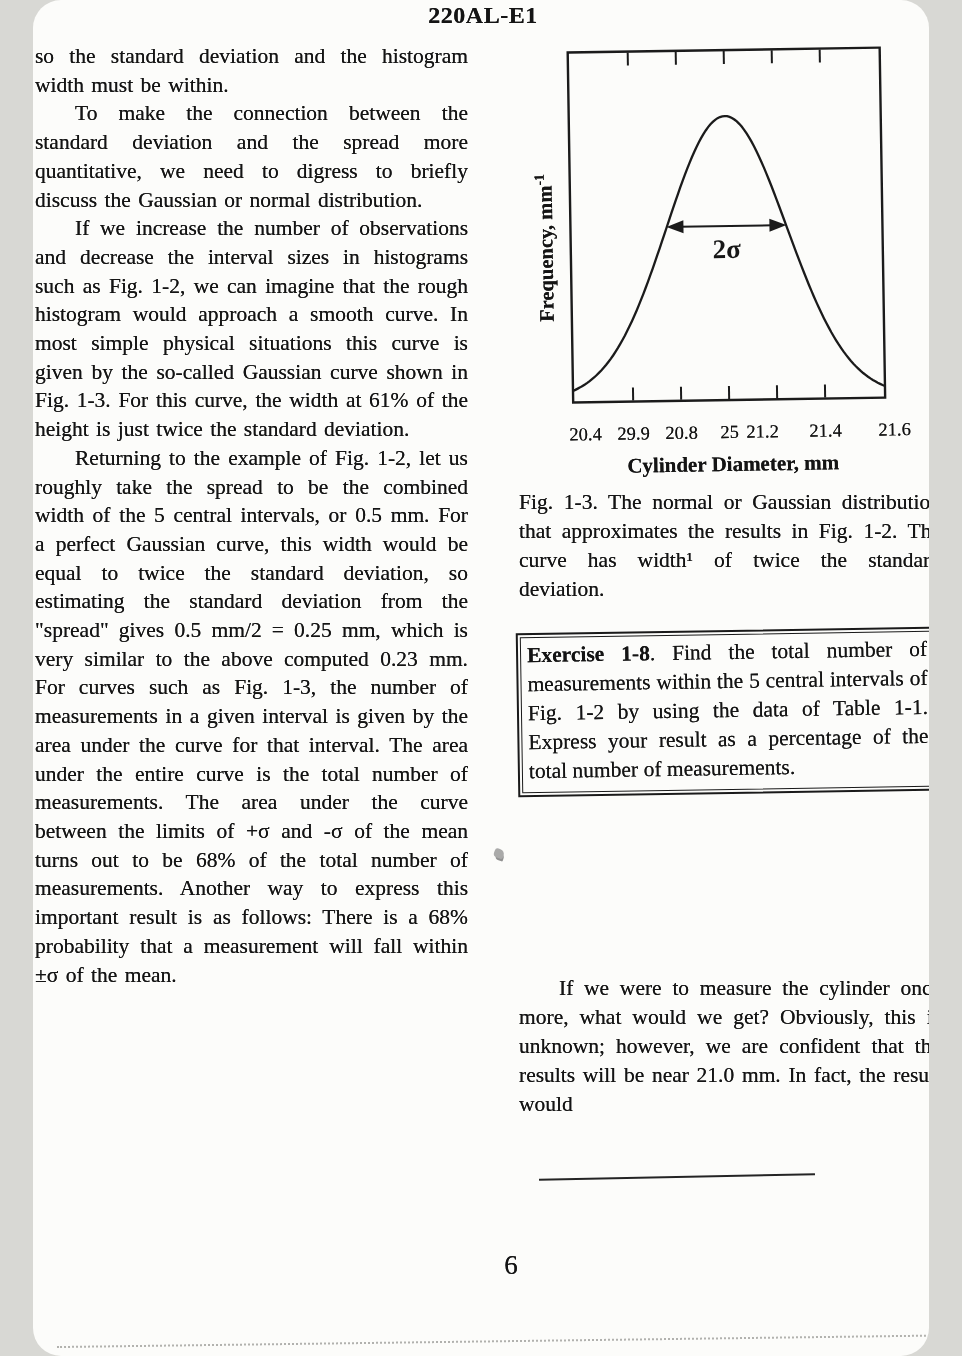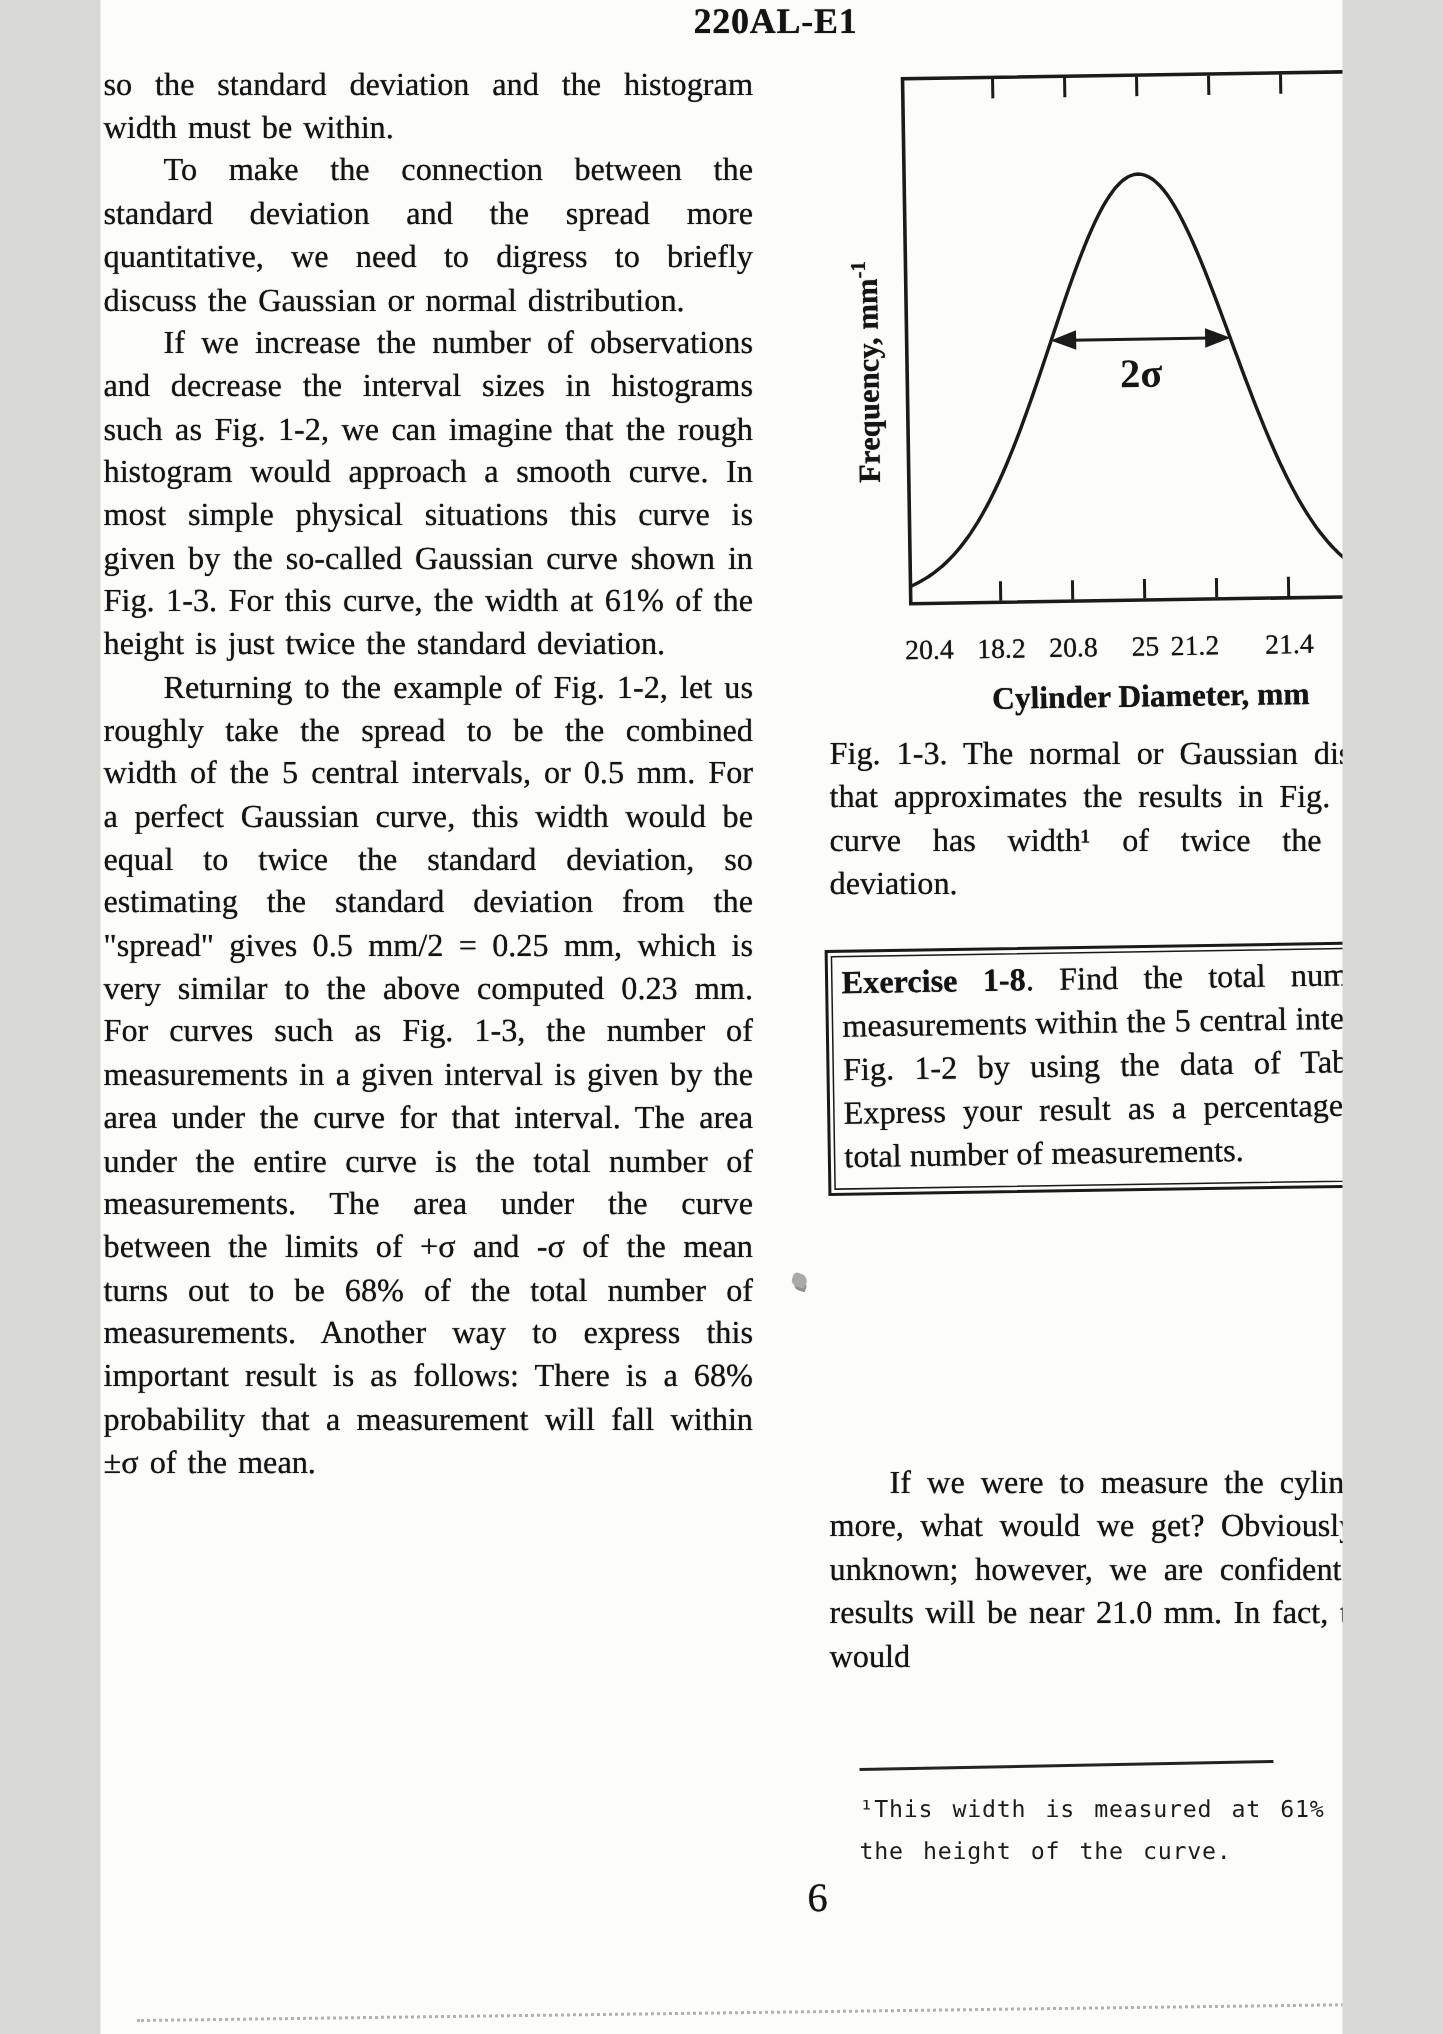--- a/index.html
+++ b/index.html
@@ -1,19 +1,19 @@
 <!DOCTYPE html>
 <html><head>
 <meta charset="utf-8">
 <style>
   html,body{margin:0;padding:0;background:#d8d8d4;}
   #page{
-    position:relative;width:828px;height:1356px;margin:0 auto;
+    position:relative;width:896px;height:1356px;margin:0 auto;
     background:#fcfcfa;overflow:hidden;
-    font-family:"Liberation Serif", serif;color:#141414;
+    font-family:"Liberation Serif", serif;color:#141414;border-radius:28px;
   }
   #page *{box-sizing:border-box;}
   .ink{text-shadow:0 0 .6px rgba(10,10,10,.85);}
 
   
   .header{position:absolute;top:2px;left:0;width:900px;text-align:center;
     font-size:24px;font-weight:700;letter-spacing:.5px;}
 
   
   .col-left{position:absolute;left:2px;top:42px;width:433px;
@@ -114,21 +114,21 @@
         <path id="gauss-path" d="M2.0 344.4L4.4 343.4L6.8 342.2L9.2 341.0L11.6 339.6L14.0 338.2L16.4 336.6L18.8 334.9L21.2 333.0L23.6 331.1L26.0 328.9L28.4 326.6L30.8 324.2L33.2 321.6L35.6 318.8L38.0 315.8L40.4 312.7L42.8 309.4L45.2 305.8L47.6 302.1L50.0 298.2L52.4 294.1L54.8 289.8L57.2 285.2L59.6 280.5L62.0 275.6L64.4 270.5L66.8 265.2L69.2 259.7L71.6 254.0L74.0 248.2L76.4 242.2L78.8 236.0L81.2 229.7L83.6 223.3L86.0 216.7L88.4 210.1L90.8 203.4L93.2 196.6L95.6 189.8L98.0 183.0L100.4 176.1L102.8 169.3L105.2 162.5L107.6 155.8L110.0 149.2L112.4 142.7L114.8 136.4L117.2 130.2L119.6 124.2L122.0 118.5L124.4 112.9L126.8 107.7L129.2 102.7L131.6 98.0L134.0 93.7L136.4 89.7L138.8 86.1L141.2 82.8L143.6 80.0L146.0 77.6L148.4 75.6L150.8 74.0L153.2 72.9L155.6 72.2L158.0 72.0L160.4 72.2L162.8 72.9L165.2 74.0L167.6 75.6L170.0 77.6L172.4 80.0L174.8 82.8L177.2 86.1L179.6 89.7L182.0 93.7L184.4 98.0L186.8 102.7L189.2 107.7L191.6 112.9L194.0 118.5L196.4 124.2L198.8 130.2L201.2 136.4L203.6 142.7L206.0 149.2L208.4 155.8L210.8 162.5L213.2 169.3L215.6 176.1L218.0 183.0L220.4 189.8L222.8 196.6L225.2 203.4L227.6 210.1L230.0 216.7L232.4 223.3L234.8 229.7L237.2 236.0L239.6 242.2L242.0 248.2L244.4 254.0L246.8 259.7L249.2 265.2L251.6 270.5L254.0 275.6L256.4 280.5L258.8 285.2L261.2 289.8L263.6 294.1L266.0 298.2L268.4 302.1L270.8 305.8L273.2 309.4L275.6 312.7L278.0 315.8L280.4 318.8L282.8 321.6L285.2 324.2L287.6 326.6L290.0 328.9L292.4 331.1L294.8 333.0L297.2 334.9L299.6 336.6L302.0 338.2L304.4 339.6L306.8 341.0L309.2 342.2L311.6 343.4L314.0 344.4"></path>
         <g>
           <line id="arrow-line" x1="110.99999999999987" x2="205.00000000000014" y1="181.98" y2="181.98"></line>
           <polygon id="arrow-head-left" class="arrow-head" points="97.99999999999987,181.98 114.99999999999987,175.48 114.99999999999987,188.48"></polygon>
           <polygon id="arrow-head-right" class="arrow-head" points="218.00000000000014,181.98 201.00000000000014,175.48 201.00000000000014,188.48"></polygon>
           <text id="sigma-label" x="158" y="213.98">2σ</text>
         </g>
       </svg>
       <div class="x-labels ink" id="x-labels">
           <span style="left: 66px;">20.4</span>
-          <span style="left: 114px;">18.2</span>
+          <span style="left: 114px;">29.9</span>
           <span style="left: 162px;">20.8</span>
           <span style="left: 210px;">25</span>
           <span style="left: 243px;">21.2</span>
           <span style="left: 306px;">21.4</span>
           <span style="left: 339px; margin-left: 36px;">21.6</span>
         </div>
       <div class="x-axis-label ink">Cylinder Diameter, mm</div>
     </div>
 
     <p class="caption ink">Fig. 1-3. The normal or Gaussian distribution that approximates the results in Fig. 1-2. The curve has width¹ of twice the standard deviation.</p>
@@ -136,19 +136,18 @@
     <div class="exercise">
       <div class="inner ink">
         <span class="bold">Exercise 1-8</span><span>. Find the total number of measurements within the 5 central intervals of Fig. 1-2 by using the data of Table 1-1. Express your result as a percentage of the total number of measurements.</span>
       </div>
     </div>
 
     <p class="rpara2 ink">If we were to measure the cylinder once more, what would we get? Obviously, this is unknown; however, we are confident that the results will be near 21.0 mm. In fact, the result would</p>
   </div>
 
   <div class="footnote-rule"></div>
-  <div class="footnote">¹This width is measured at 61% of the height of the curve.</div>
 
   <div class="page-number ink">6</div>
 
   <div class="ink-speck"></div>
   <div class="bottom-artifact"></div>
 </div>
 
 </body></html>

